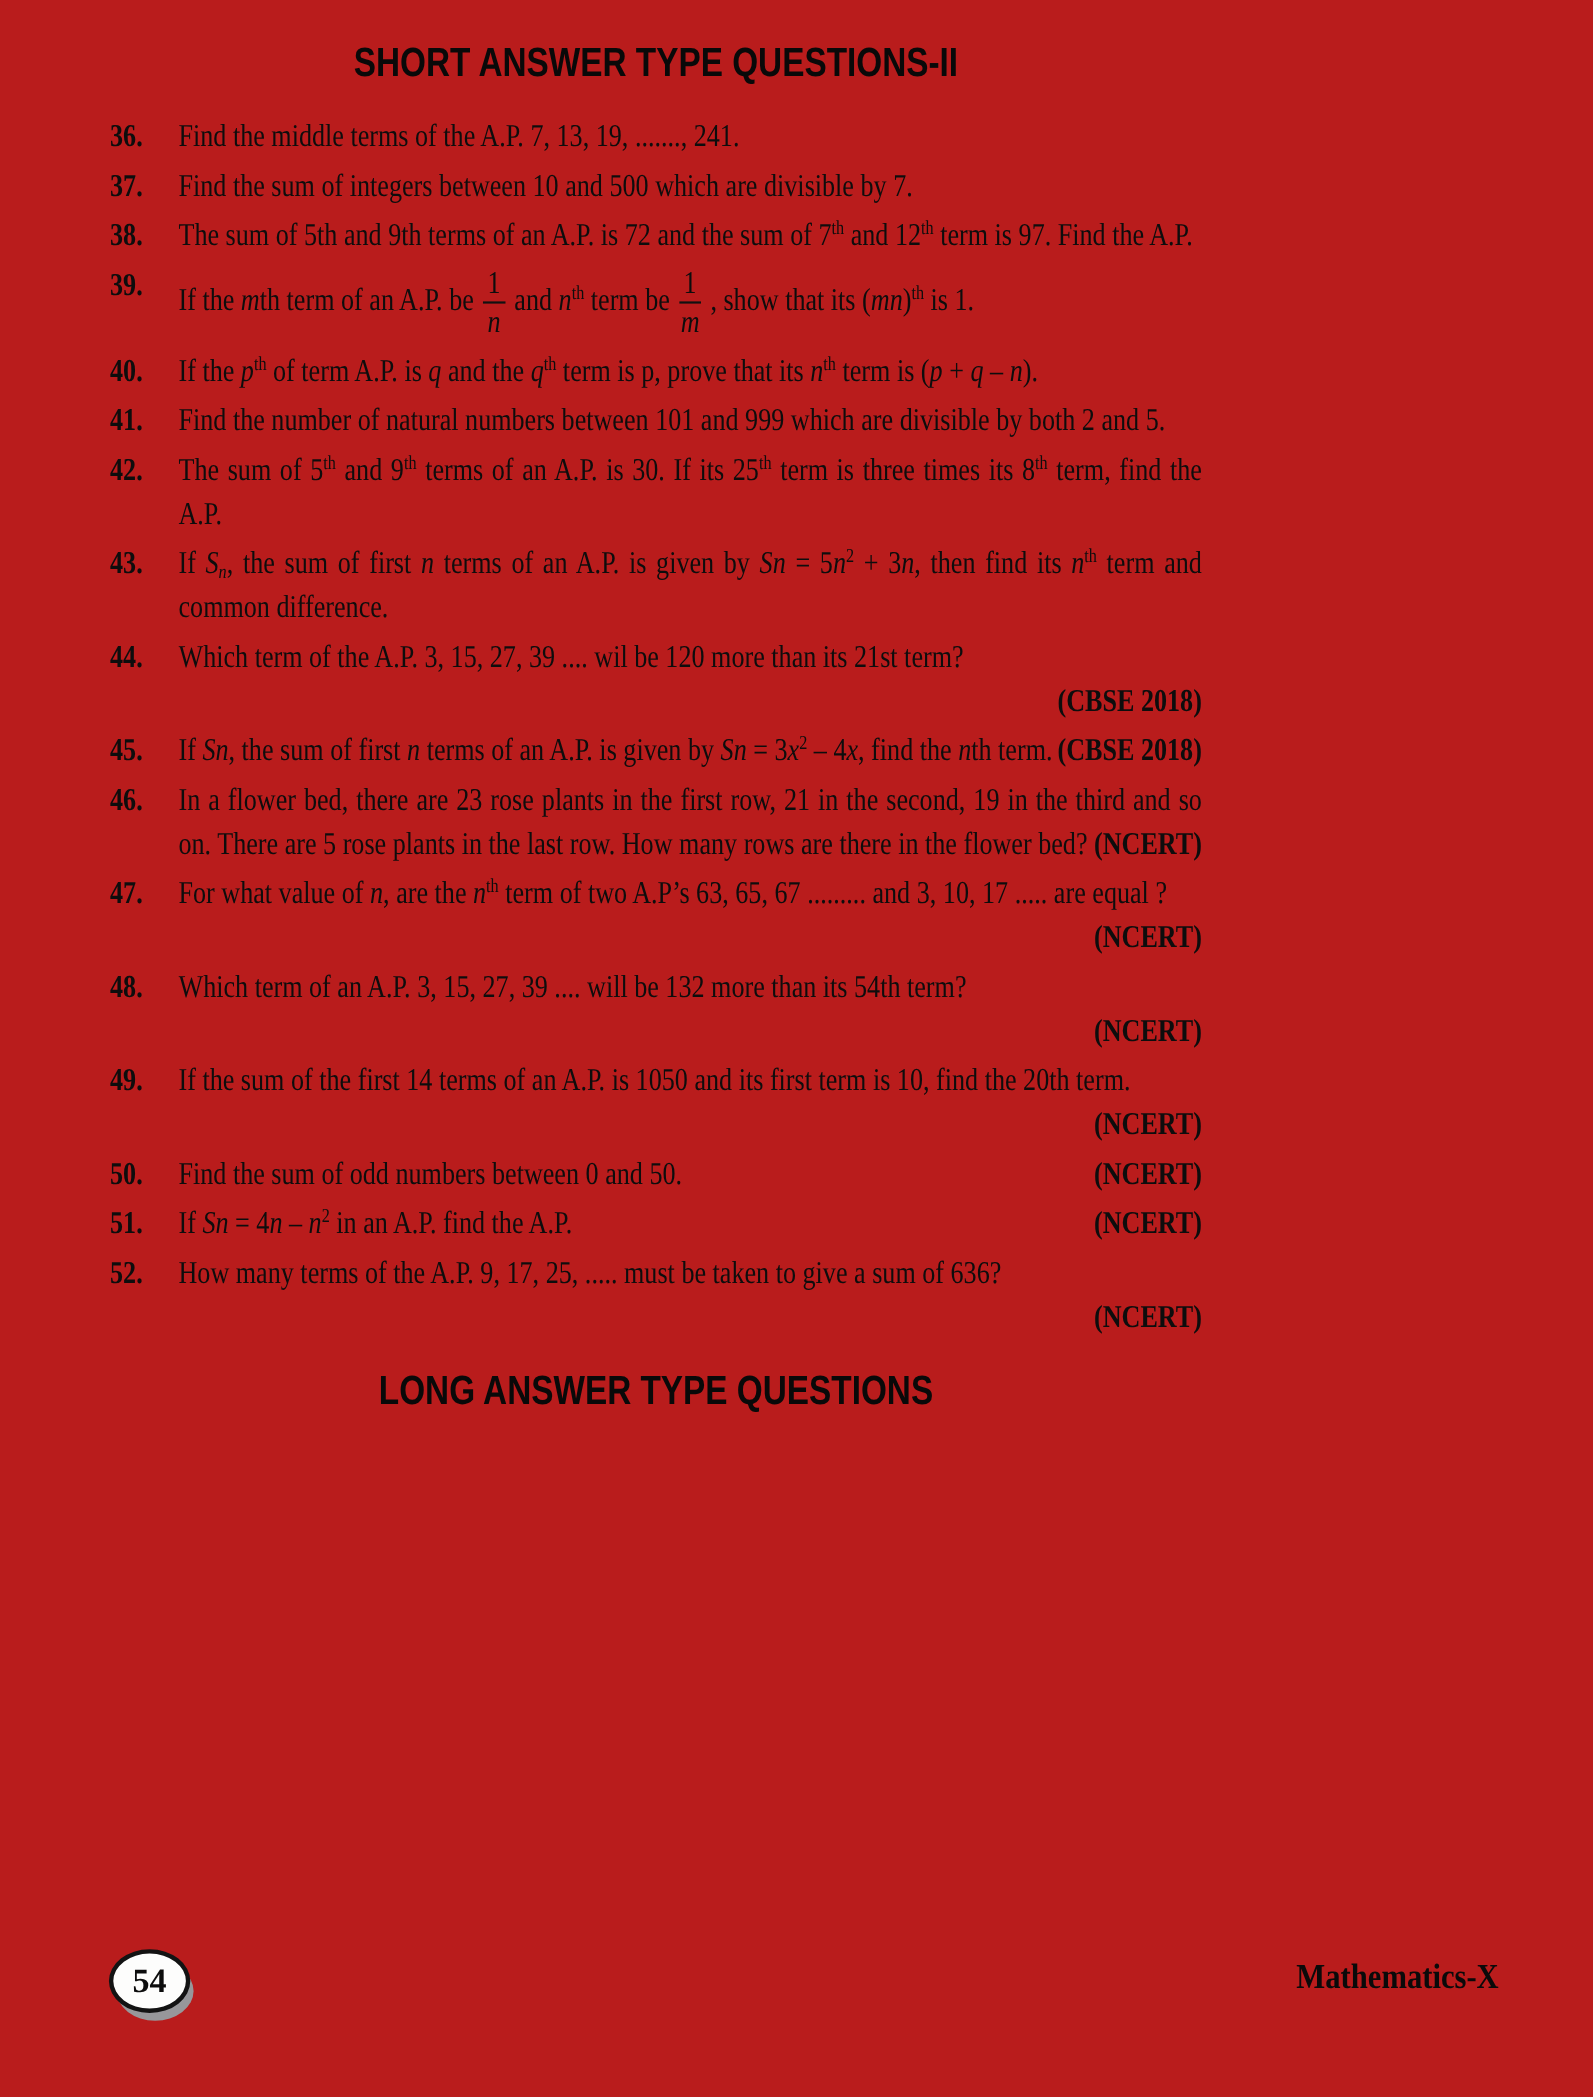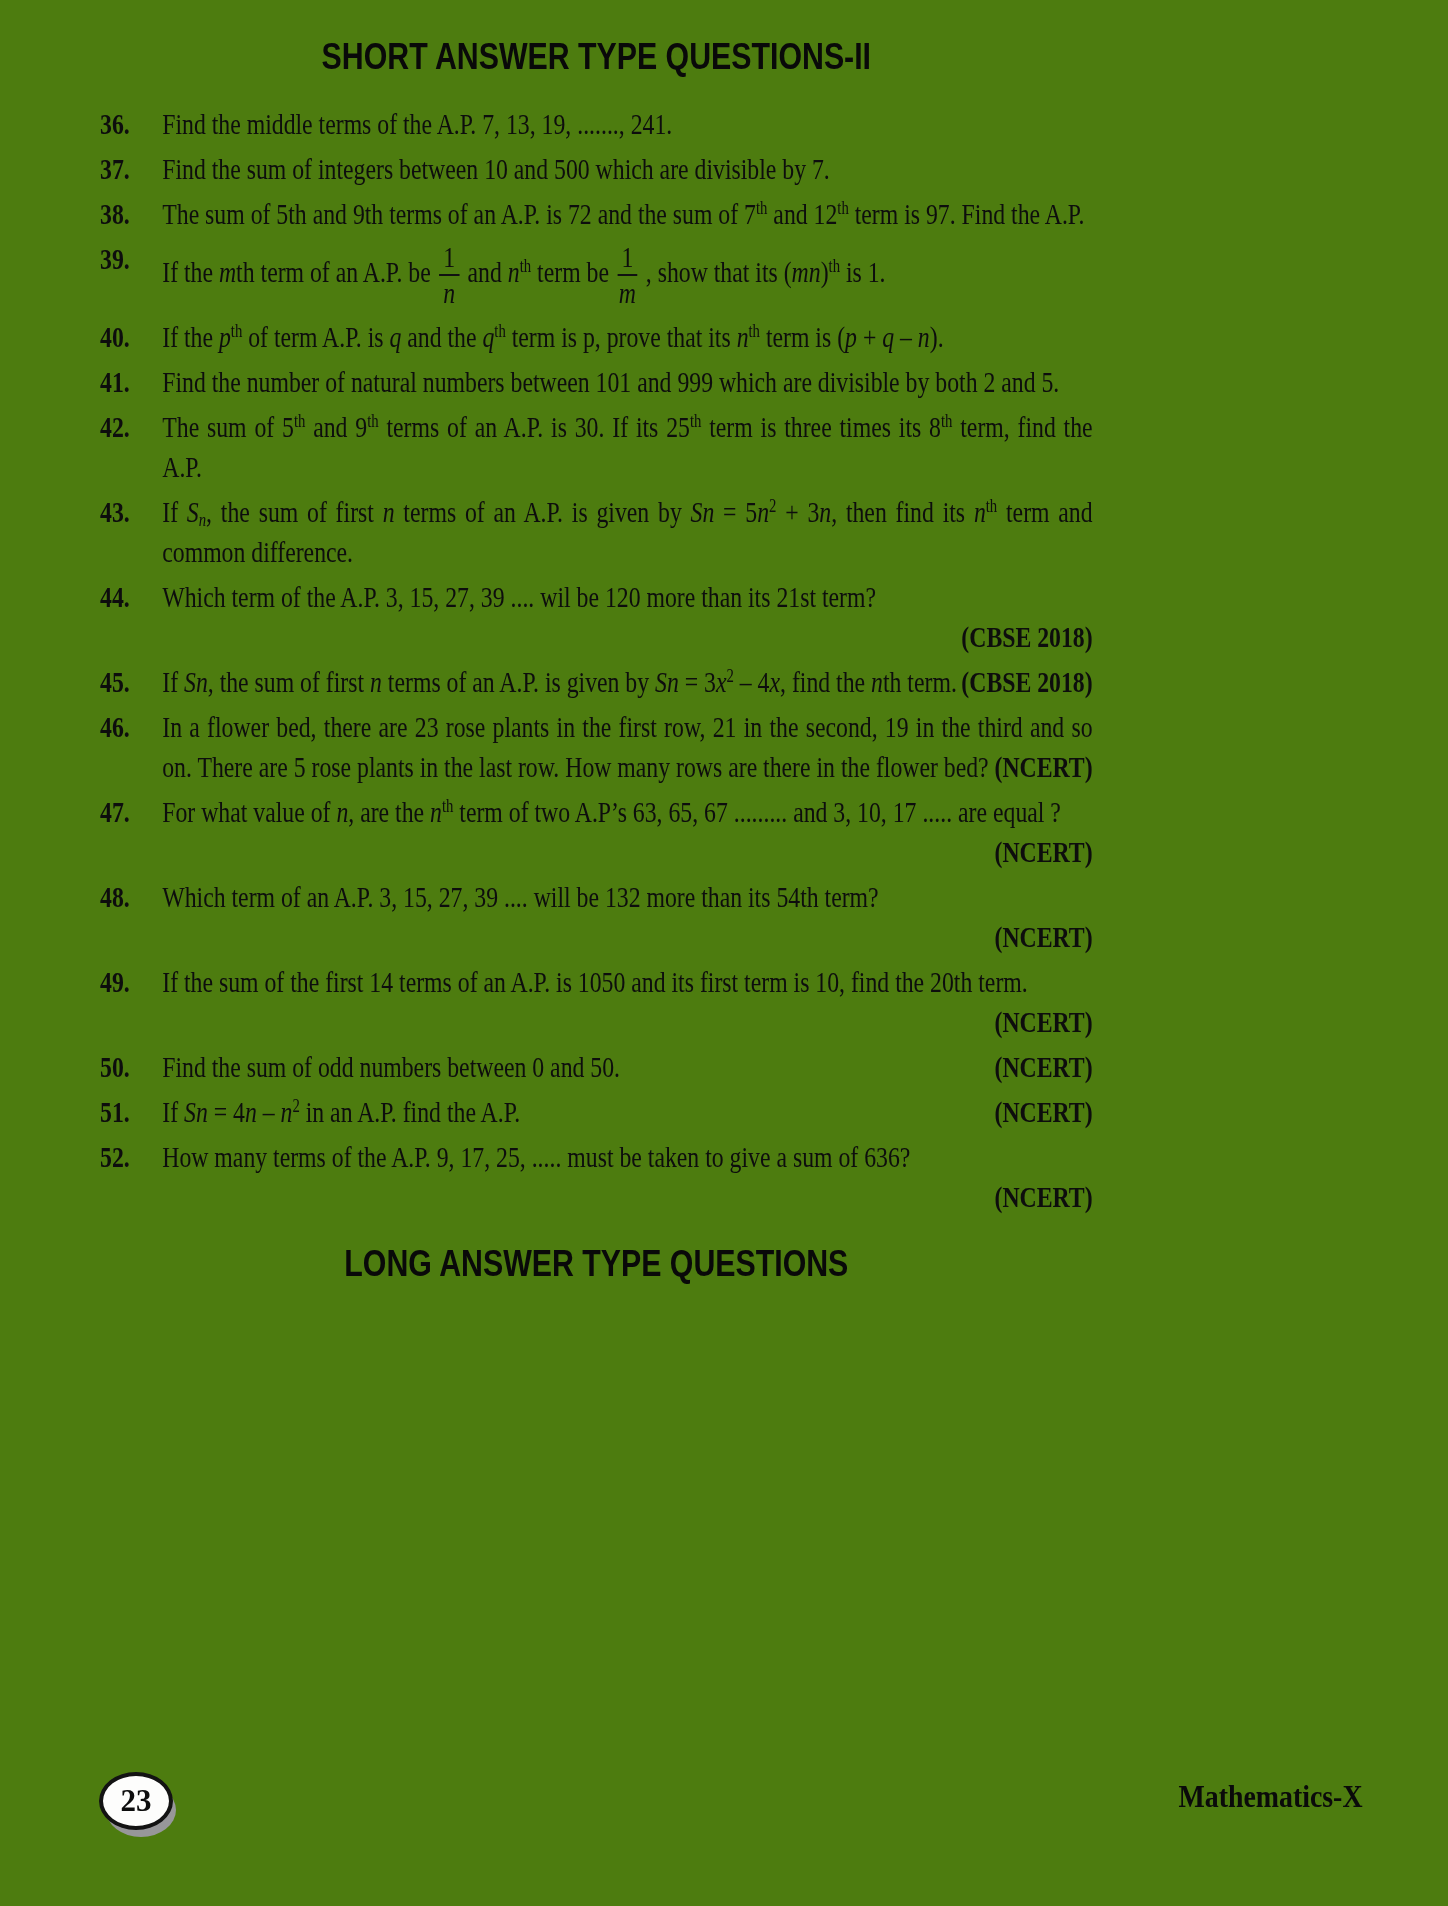--- a/index.html
+++ b/index.html
@@ -1,19 +1,19 @@
 <!DOCTYPE html>
 <html><head>
 <meta charset="utf-8">
 <style>
   html,body{margin:0;padding:0;background:#e8e8e8;}
   .page{
     position:relative;
     width:1448px;height:1906px;
-    background:#4d7c0f;
+    background:#b91c1c;
     font-family:"Liberation Serif", serif;
     color:#0d0d0d;
     overflow:hidden;
   }
   
   .content{
     position:absolute;left:100px;top:36px;
     width:1212px;
     transform:scaleX(0.819);
     transform-origin:left top;
@@ -153,16 +153,16 @@
         <div class="q-row">
           <div class="q-num">52.</div>
           <div class="q-body">How many terms of the A.P. 9, 17, 25, ..... must be taken to give a sum of 636?<span class="tag-block">(NCERT)</span></div>
         </div>
       </div>
 
     <div class="section-heading heading-long">LONG ANSWER TYPE QUESTIONS</div>
   </div>
 
   <div class="page-badge">
-    <span>23</span>
+    <span>54</span>
   </div>
   <div class="book-title">Mathematics-X</div>
 </div>
 
 </body></html>

